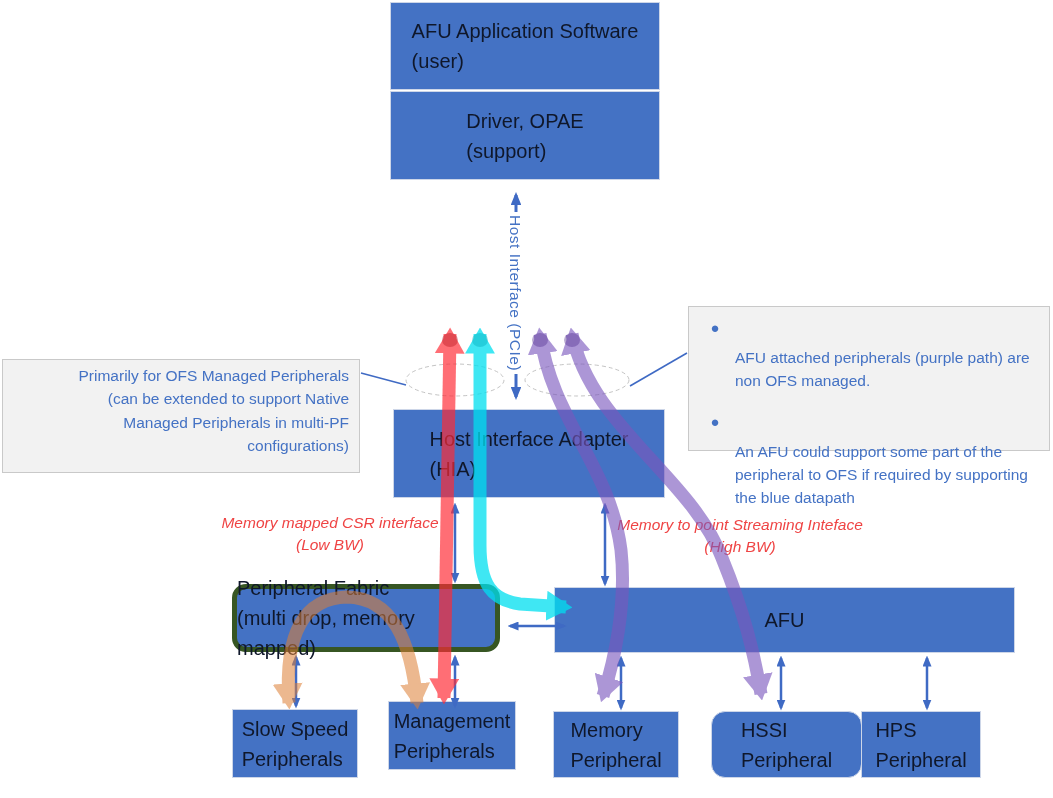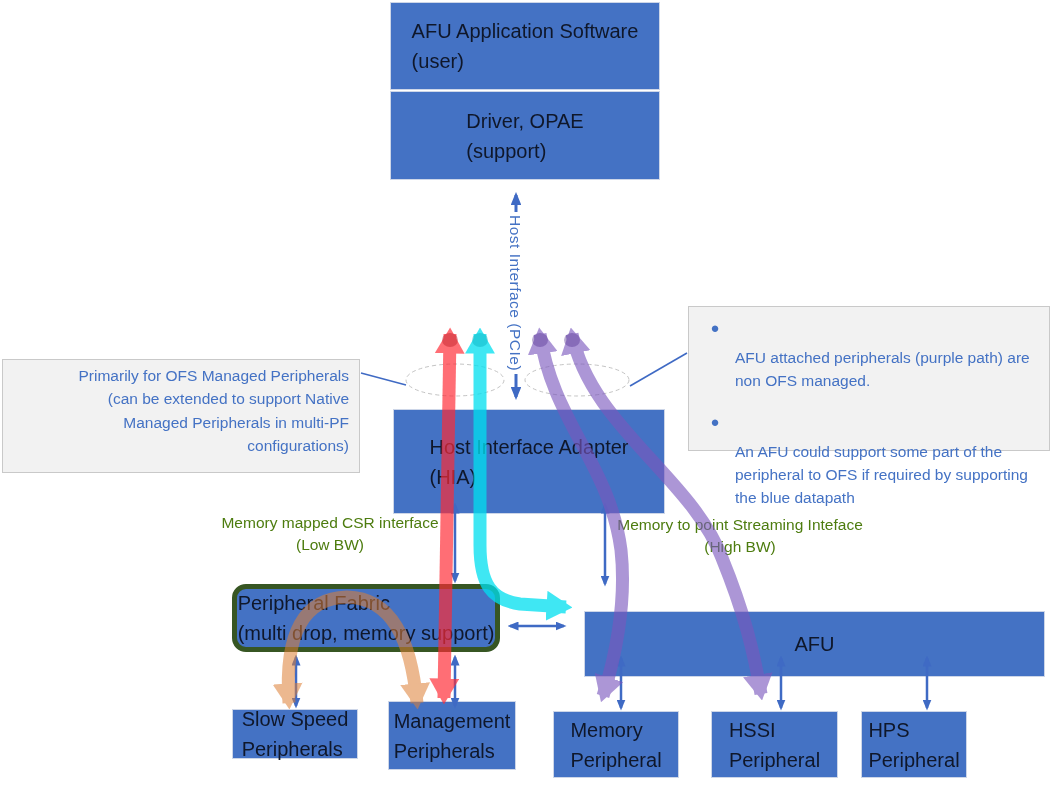--- a/index.html
+++ b/index.html
@@ -19,40 +19,40 @@
   .callout{
     position:absolute;background:#F2F2F2;border:1px solid #C9C9C9;
     color:#4472C4;font-size:15.5px;line-height:1.5;box-sizing:border-box;z-index:1;
   }
   .callout-left{text-align:right;padding:4px 10px;white-space:pre-line;}
   .callout-right{padding:10px 8px 6px 6px;}
   .bullet-row{display:flex;margin-bottom:18px;}
   .bullet-dot{width:40px;text-align:center;color:#4472C4;flex:0 0 40px;font-size:15px;}
   .bullet-text{flex:1;padding-right:4px;margin-top:29px;}
   .iface-label{
-    position:absolute;color:#4d7c0f;font-size:15.5px;line-height:1.45;
-    text-align:center;white-space:pre-line;z-index:2;
+    position:absolute;color:#ef4444;font-size:15.5px;line-height:1.45;
+    text-align:center;white-space:pre-line;z-index:2;font-style:italic;
   }
   .pcie-label{
     position:absolute;writing-mode:vertical-rl;color:#4472C4;font-size:15.5px;
     background:#ffffff;padding:3px 1px;z-index:6;letter-spacing:0.5px;
   }
   #overlay{position:absolute;left:0;top:0;z-index:5;pointer-events:none;}
 </style>
 </head>
 <body>
 
 <div id="canvas">
 
   <div class="bluebox" style="left:390px;top:2px;width:270px;height:88px;">AFU Application Software
 (user)</div>
   <div class="bluebox" style="left:390px;top:91px;width:270px;height:89px;">Driver, OPAE
 (support)</div>
 
-  <div class="bluebox" style="left:393px;top:409px;width:272px;height:105px;">Host Interface Adapter
+  <div class="bluebox" style="left:393px;top:409px;width:272px;height:89px;">Host Interface Adapter
 (HIA)</div>
 
   <div class="callout callout-left" style="left:2px;top:319px;width:358px;height:114px;margin-top:40px;">Primarily for OFS  Managed Peripherals
 (can be extended to support Native
 Managed Peripherals in multi-PF
 configurations)</div>
 
   <div class="callout callout-right" style="left:688px;top:306px;width:362px;height:145px;">
     <div class="bullet-row">
       <span class="bullet-dot">●</span>
@@ -63,32 +63,32 @@
       <span class="bullet-text">An AFU could support some part of the peripheral to OFS  if required by supporting the blue datapath</span>
     </div>
   </div>
 
   <div class="iface-label" style="left:180px;top:512px;width:300px;">Memory mapped CSR interface
 (Low BW)</div>
   <div class="iface-label" style="left:590px;top:514px;width:300px;">Memory to point Streaming Inteface
 (High BW)</div>
 
   <div class="bluebox fabricbox" style="left:232px;top:584px;width:268px;height:68px;">Peripheral Fabric
-(multi drop, memory support)</div>
-  <div class="bluebox" style="left:584px;top:587px;width:461px;height:66px;margin-top:24px;">AFU</div>
+(multi drop, memory mapped)</div>
+  <div class="bluebox" style="left:554px;top:587px;width:461px;height:66px;">AFU</div>
 
-  <div class="bluebox" style="left:232px;top:709px;width:126px;height:50px;">Slow Speed
+  <div class="bluebox" style="left:232px;top:709px;width:126px;height:69px;">Slow Speed
 Peripherals</div>
   <div class="bluebox" style="left:388px;top:701px;width:128px;height:69px;">Management
 Peripherals</div>
   <div class="bluebox" style="left:553px;top:711px;width:126px;height:67px;">Memory
 Peripheral</div>
-  <div class="bluebox" style="left:711px;top:711px;width:127px;height:67px;">HSSI
+  <div class="bluebox" style="left:711px;top:711px;width:151px;height:67px;border-radius:14px;">HSSI
 Peripheral</div>
-  <div class="bluebox" style="left:861px;top:711px;width:106px;height:67px;">HPS
+  <div class="bluebox" style="left:861px;top:711px;width:120px;height:67px;">HPS
 Peripheral</div>
 
   <svg id="overlay" width="1053" height="798" viewBox="0 0 1053 798">
     <defs>
       <marker id="mB" markerUnits="strokeWidth" markerWidth="4.4" markerHeight="3.6" refX="3.4" refY="1.8" orient="auto-start-reverse">
         <path d="M0,0 L4.4,1.8 L0,3.6 Z" fill="#3F6AC4"></path>
       </marker>
       <marker id="mR" markerUnits="strokeWidth" markerWidth="2.0" markerHeight="2.3" refX="1.5" refY="1.15" orient="auto-start-reverse">
         <path d="M0,0 L2.0,1.15 L0,2.3 Z" fill="#FF2B35"></path>
       </marker>

